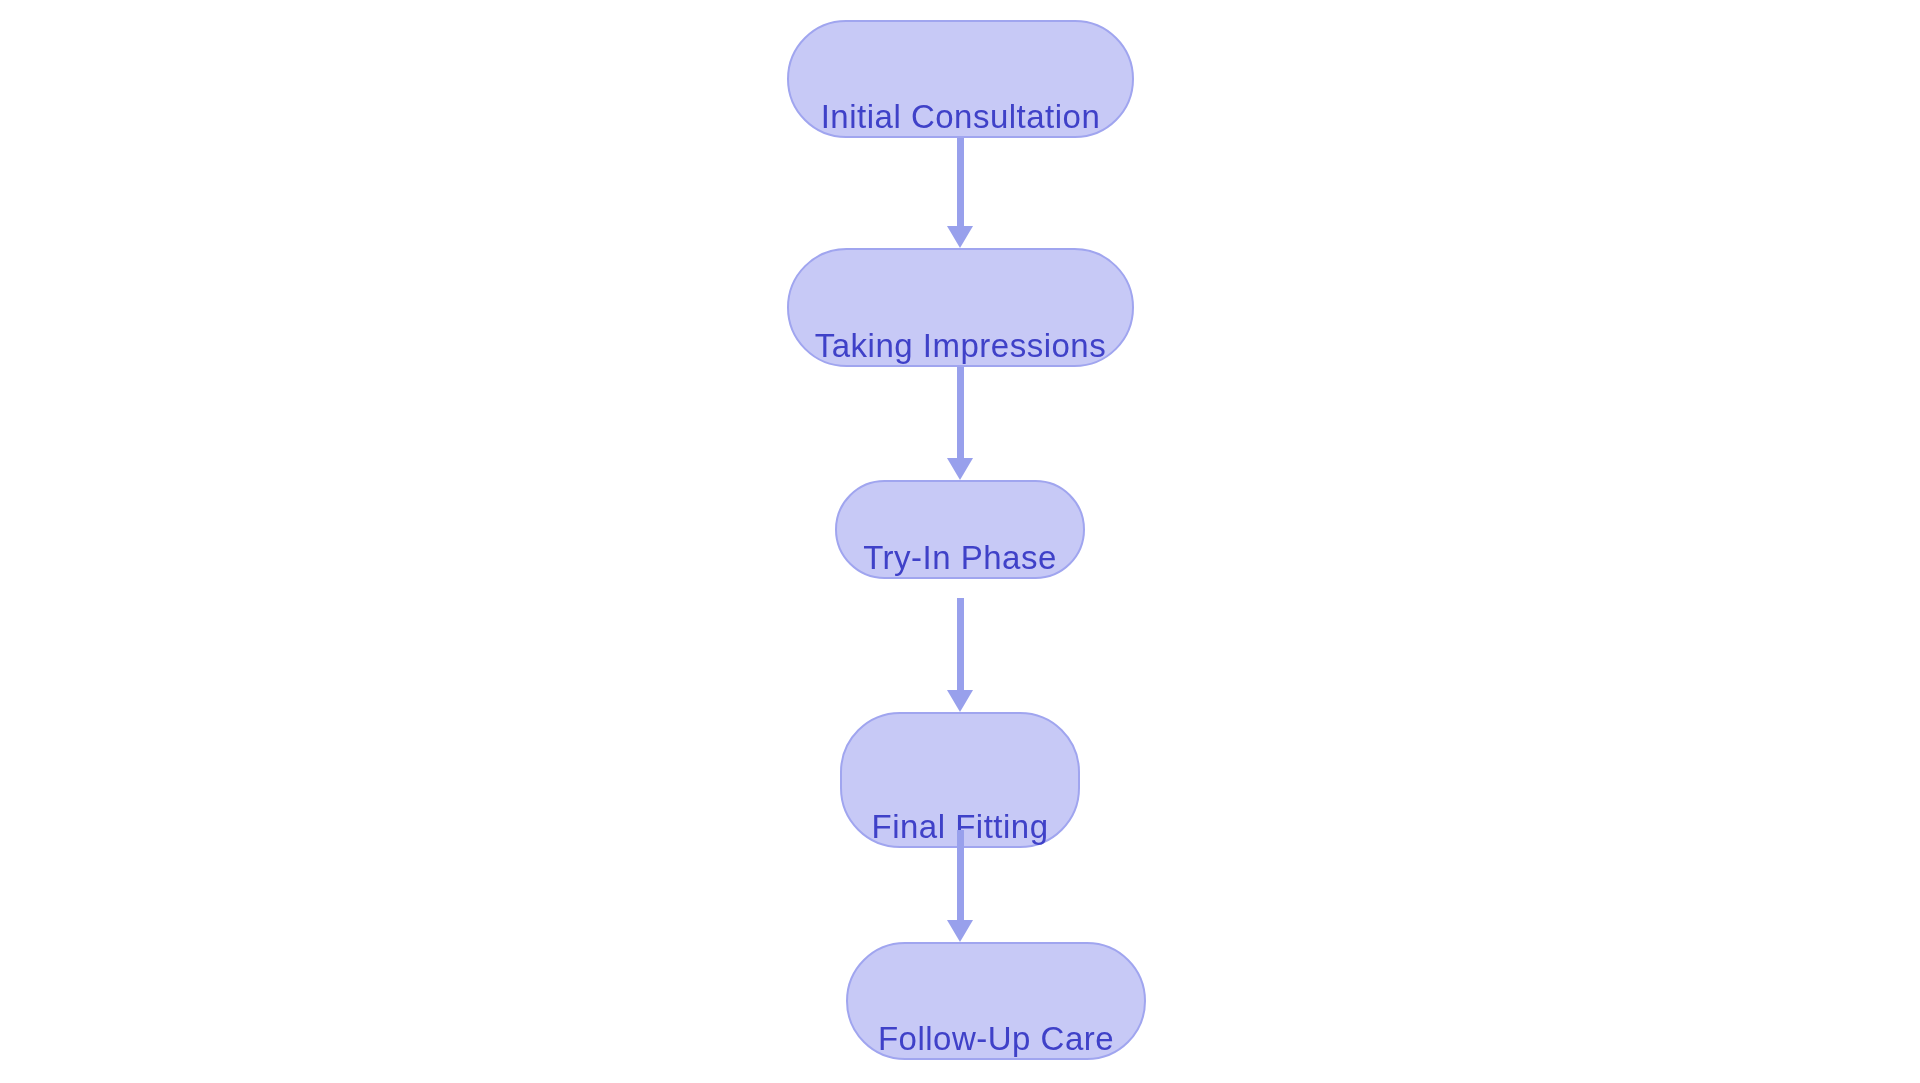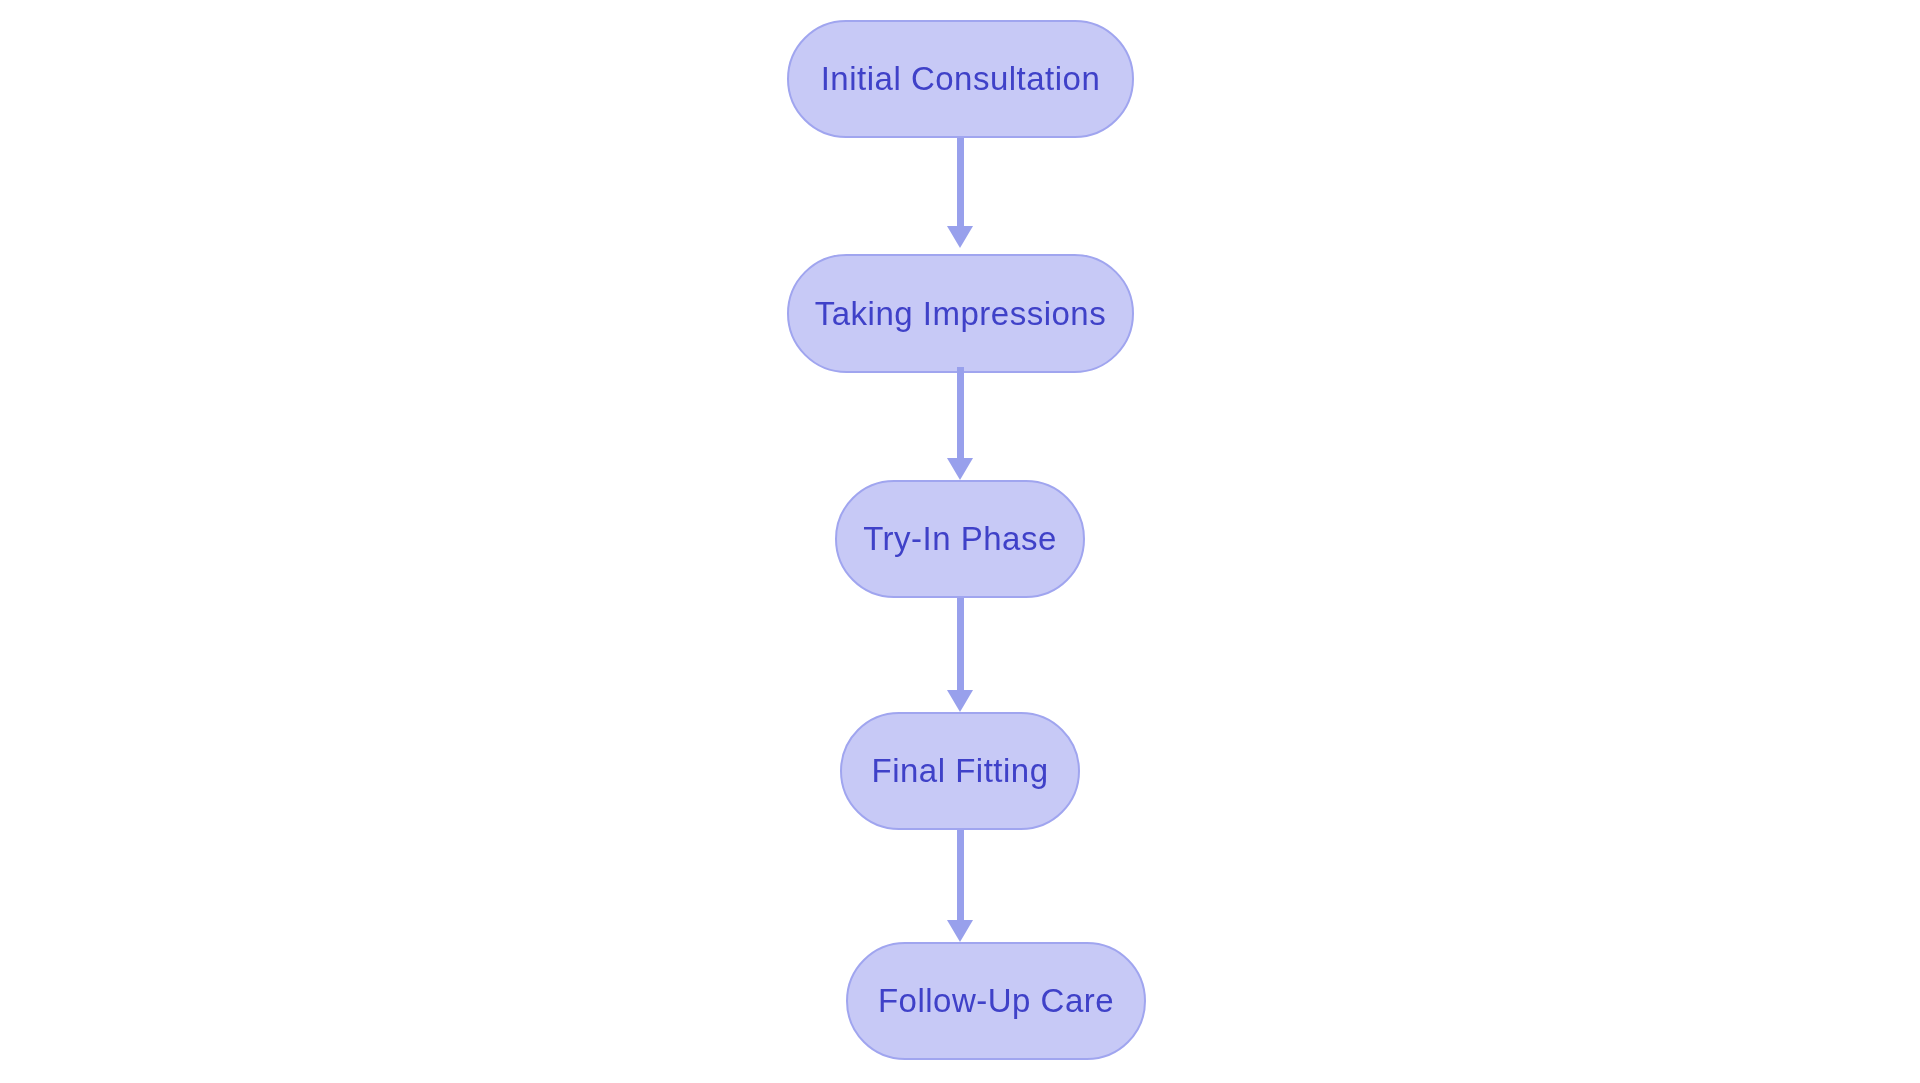--- a/index.html
+++ b/index.html
@@ -19,38 +19,38 @@
     position: relative;
     width: 1920px;
     height: 1083px;
     background: var(--background);
     overflow: hidden;
     font-family: "Liberation Sans", "DejaVu Sans", sans-serif;
   }
   .node {
     position: absolute;
     display: flex;
-    align-items: center;
+    align-items: flex-end;
     justify-content: center;
     background: var(--node-fill);
     border: 2px solid var(--node-border);
     border-radius: 60px;
   }
   .node-label {
     color: var(--text);
     font-size: 33px;
     font-weight: 400;
     letter-spacing: 0.5px;
     white-space: nowrap;
     text-align: center;
   }
   .n1 { left: 787px; top: 20px;  width: 347px; height: 118px; }
-  .n2 { left: 787px; top: 248px; width: 347px; height: 119px; margin-top: 6px; }
-  .n3 { left: 835px; top: 480px; width: 250px; height: 118px; }
-  .n4 { left: 840px; top: 712px; width: 240px; height: 118px; }
+  .n2 { left: 787px; top: 248px; width: 347px; height: 119px; }
+  .n3 { left: 835px; top: 480px; width: 250px; height: 99px; }
+  .n4 { left: 840px; top: 712px; width: 240px; height: 136px; }
   .n5 { left: 846px; top: 942px; width: 300px; height: 118px; }
 
   .edge {
     position: absolute;
     left: 0;
     width: 100%;
     display: flex;
     flex-direction: column;
     align-items: center;
   }

